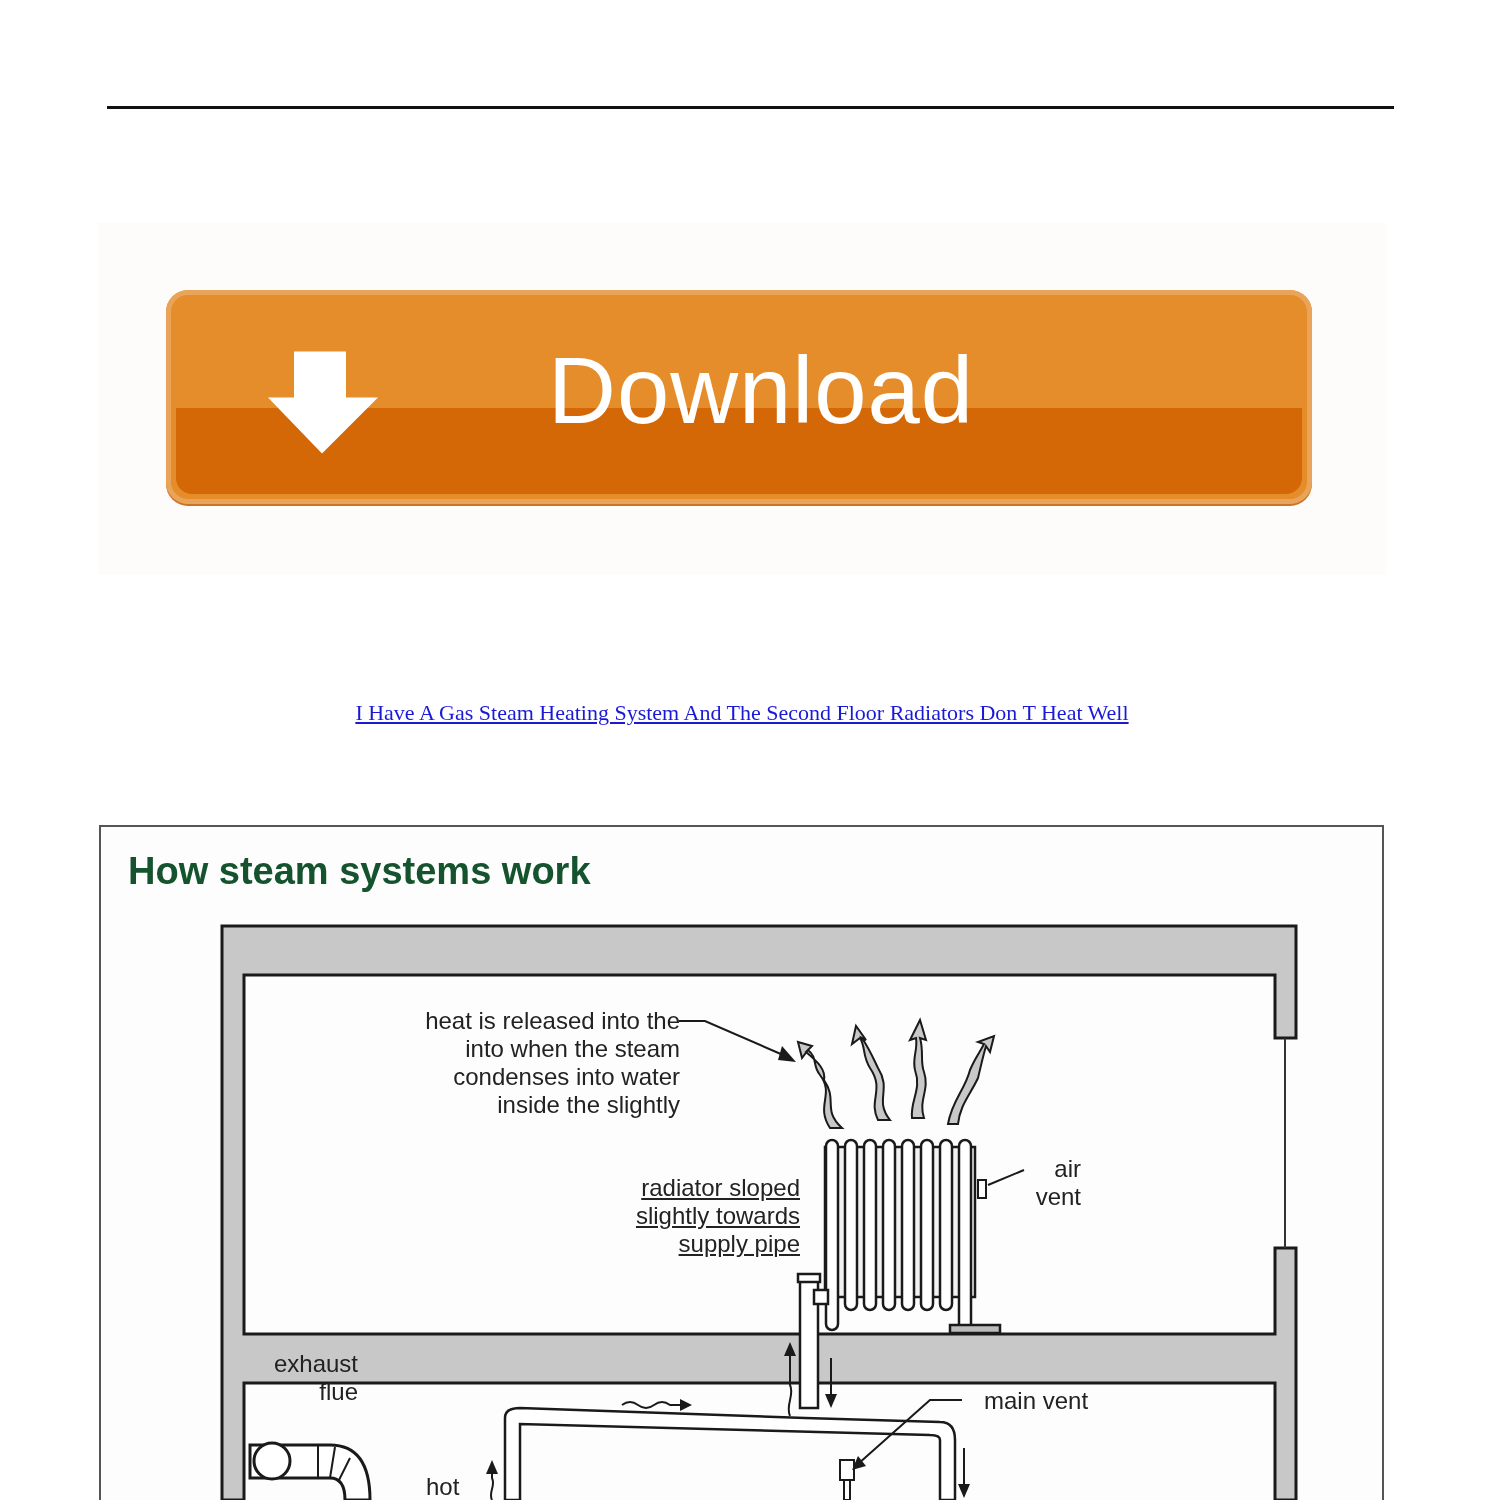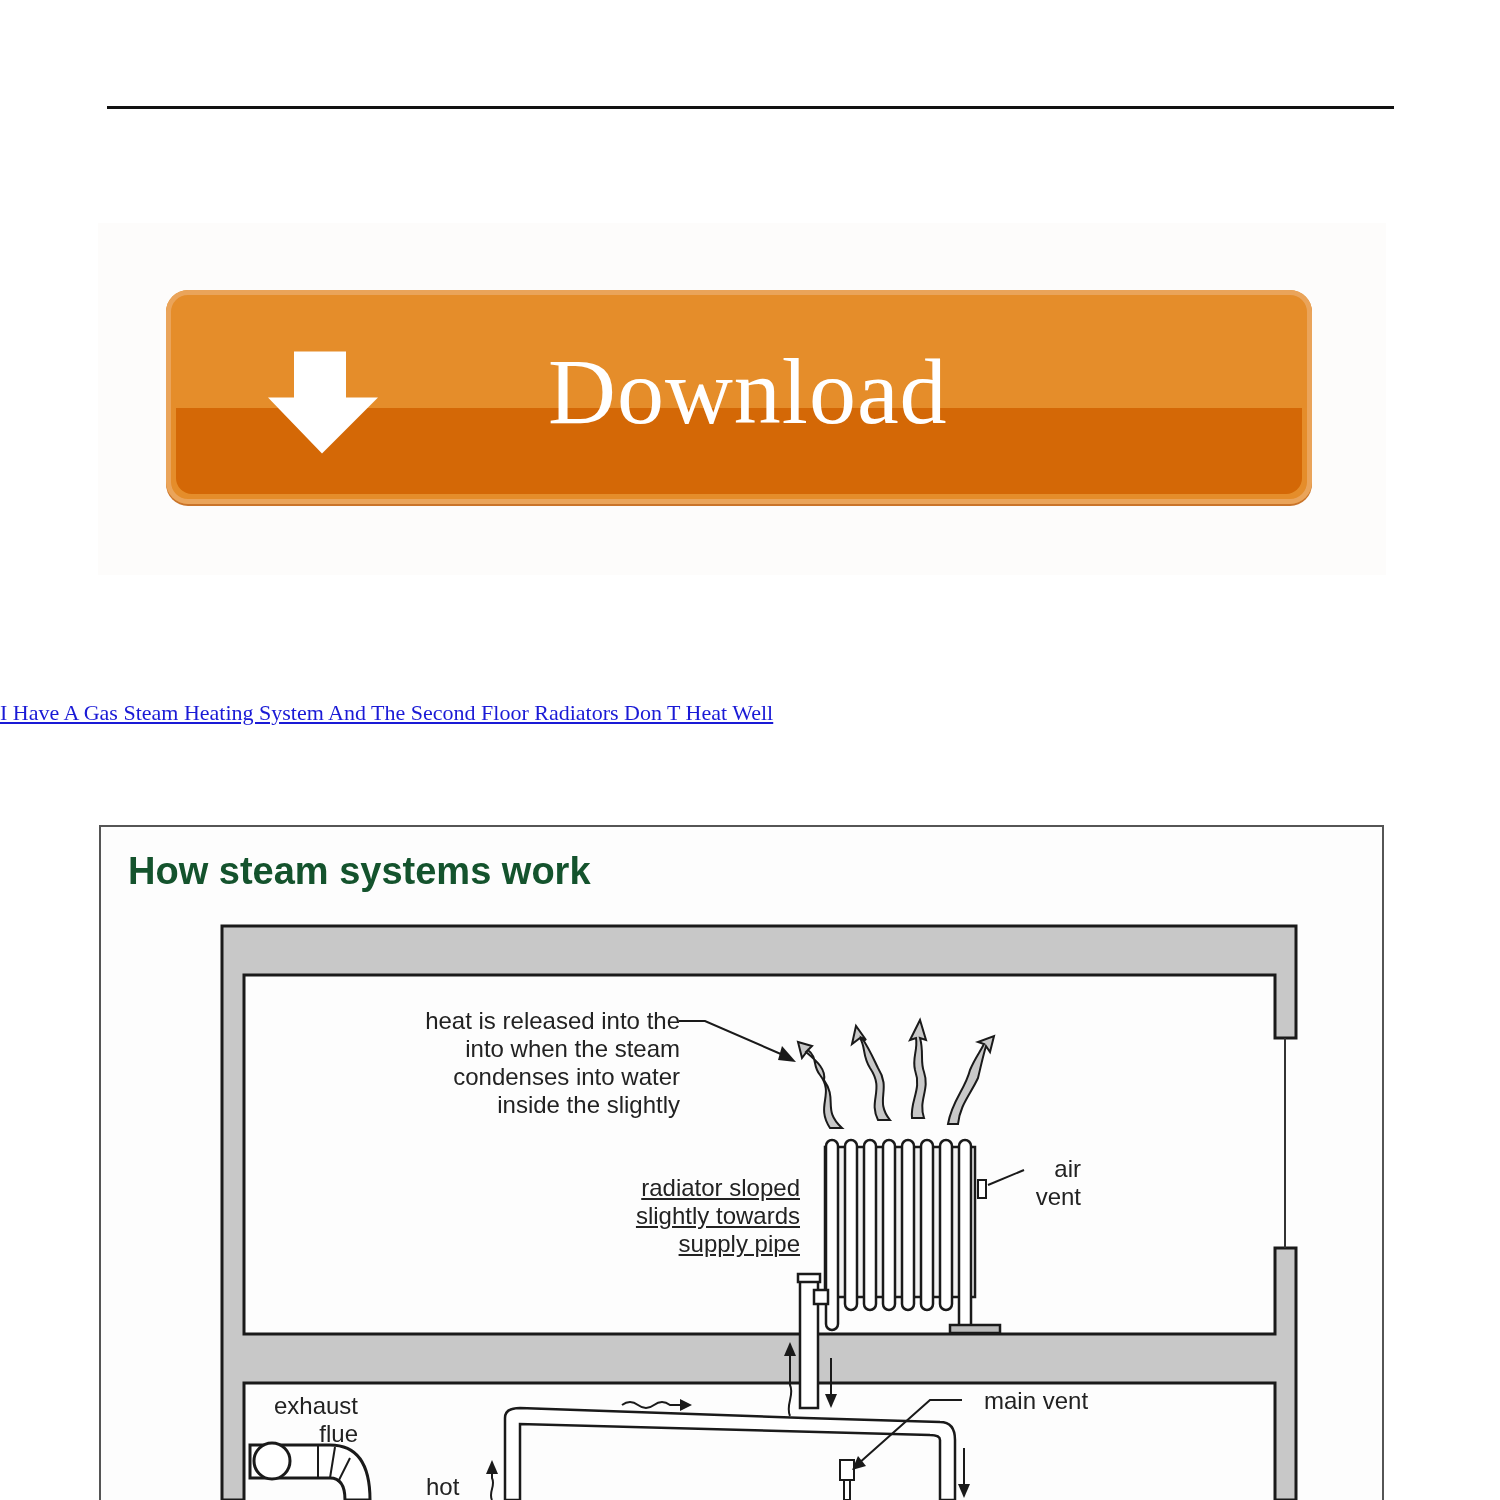--- a/index.html
+++ b/index.html
@@ -21,25 +21,25 @@
       border-radius: 22px; cursor: pointer; overflow: hidden;
       background: #e58d2a;
       box-shadow: inset 0 0 0 5px #eaa45a, 0 2px 0 #c9742a;
     }
     .download-button .lower {
       position: absolute; left: 10px; right: 10px; top: 118px; bottom: 10px;
       background: #d46806; border-radius: 0 0 16px 16px;
     }
     .download-label {
       position: absolute; left: 548px; top: 336px; height: 110px;
-      font-family: Liberation Serif, serif; font-size: 94px; color: #ffffff;
+      font-family: Liberation Sans, sans-serif; font-size: 94px; color: #ffffff;
       line-height: 110px; letter-spacing: 1px;
     }
     .article-link {
-      position: absolute; left: 0; width: 1484px; top: 700px; 
+      position: absolute; left: 0; width: 1484px; top: 700px; text-align: center;
       font-family: "Liberation Serif", serif; font-size: 22px; color: #1a1ad6;
       text-decoration: underline;
     }
     .figure-frame {
       position: absolute; left: 99px; top: 825px; width: 1285px; height: 700px;
       border: 2px solid #555; background: #fdfdfd; box-sizing: border-box;
     }
     .figure-title {
       position: absolute; left: 128px; top: 850px;
       font-family: "Liberation Sans", sans-serif; font-weight: bold; font-size: 38px; color: #14532d;
@@ -157,18 +157,18 @@
 </div>
 <div class="lbl" style="left:590px;top:1174px;width:210px;text-decoration:underline;">
   <div>radiator sloped</div>
   <div>slightly towards</div>
   <div>supply pipe</div>
 </div>
 <div class="lbl" style="left:1015px;top:1155px;width:66px;">
   <div>air</div>
   <div>vent</div>
 </div>
-<div class="lbl" style="left:250px;top:1392px;width:108px;">
+<div class="lbl" style="left:250px;top:1350px;width:108px;">
   <div>exhaust</div>
   <div>flue</div>
 </div>
 <div class="lbl" style="left:984px;top:1387px;">main vent</div>
 <div class="lbl" style="left:426px;top:1473px;">hot</div>
 
 </body></html>

